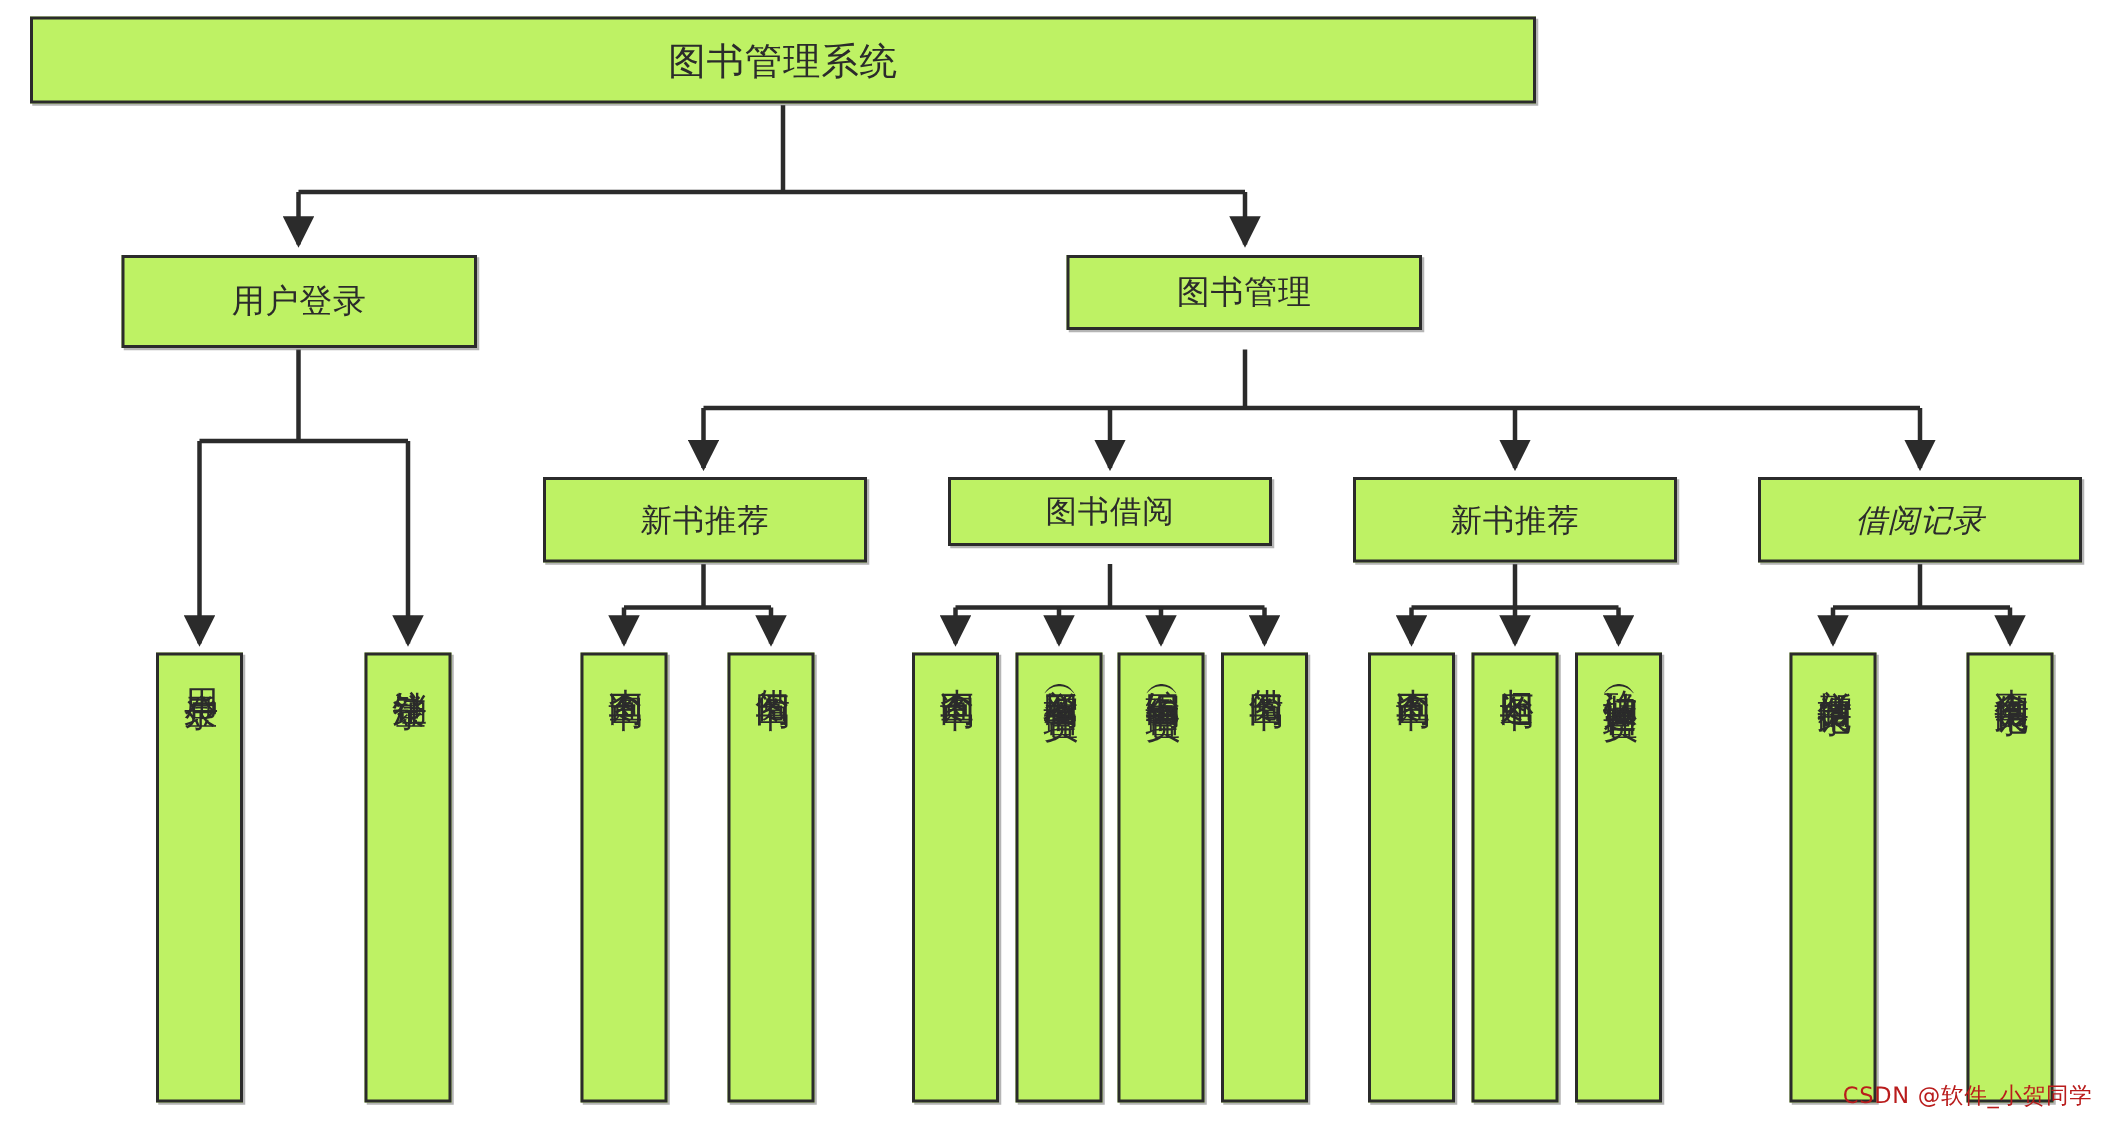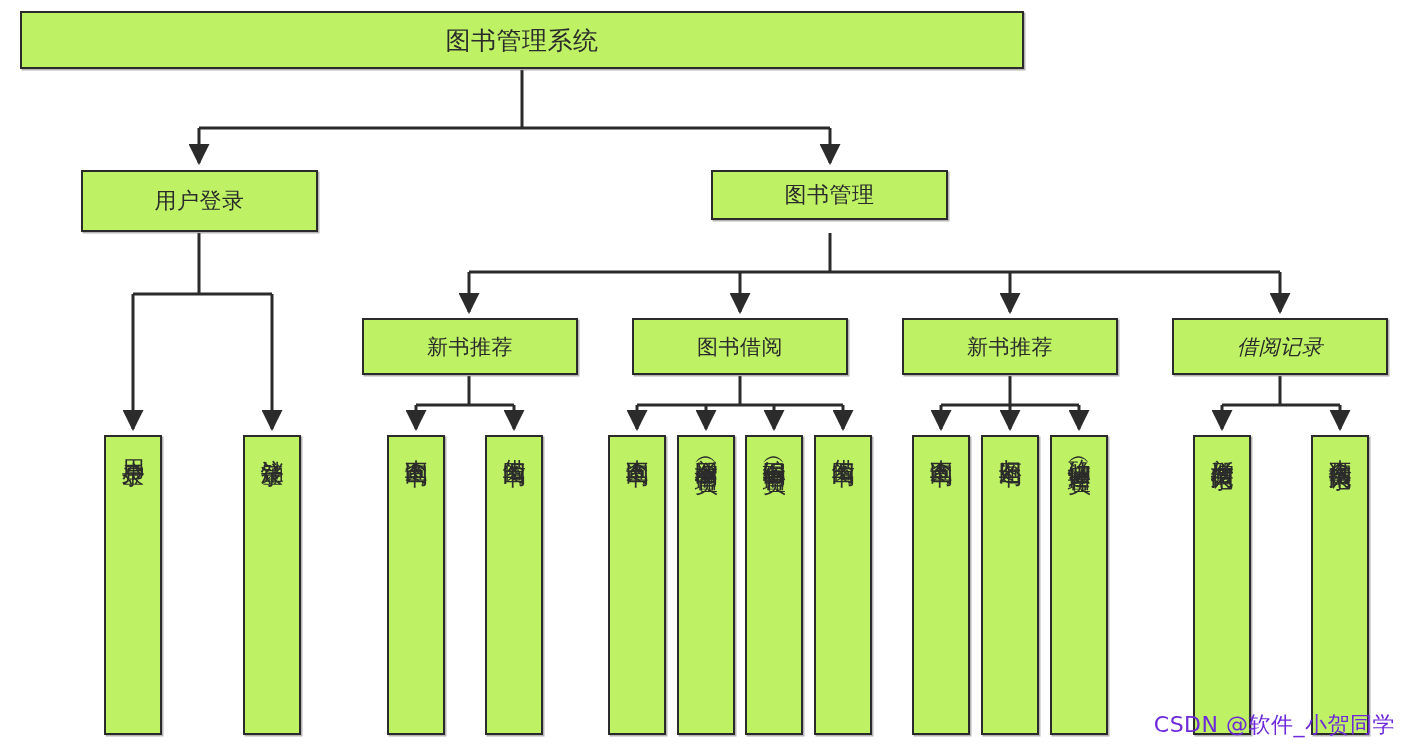--- a/index.html
+++ b/index.html
@@ -63,22 +63,22 @@
     text-orientation: upright;
     font-size: 23px;
     line-height: 1.02;
     letter-spacing: 2px;
     white-space: nowrap;
   }
   #watermark {
     position: absolute;
     right: 10px;
     bottom: 7px;
-    font-size: 22px;
-    color: #6d28d9;
+    font-size: 15px;
+    color: #b91c1c;
     letter-spacing: 0.5px;
     white-space: nowrap;
     user-select: none;
   }
 </style>
 </head>
 <body>
 
 <div id="diagram-root">
 
@@ -139,21 +139,21 @@
   <div class="node horiz lvl2" style="left:81px; top:170px; width:237px; height:62px;">
     <span class="label">用户登录</span>
   </div>
   <div class="node horiz lvl2" style="left:711px; top:170px; width:237px; height:50px;">
     <span class="label">图书管理</span>
   </div>
 
   <div class="node horiz lvl3" style="left:362px; top:318px; width:216px; height:57px;">
     <span class="label">新书推荐</span>
   </div>
-  <div class="node horiz lvl3" style="left:632px; top:318px; width:216px; height:57px;">
+  <div class="node horiz lvl3" style="left:632px; top:318px; width:216px; height:46px;">
     <span class="label">图书借阅</span>
   </div>
   <div class="node horiz lvl3" style="left:902px; top:318px; width:216px; height:57px;">
     <span class="label">新书推荐</span>
   </div>
   <div class="node horiz lvl3" style="left:1172px; top:318px; width:216px; height:57px;font-style:italic;">
     <span class="label">借阅记录</span>
   </div>
 
   <div class="node leaf" style="left:104px; top:435px; width:58px; height:300px;">

